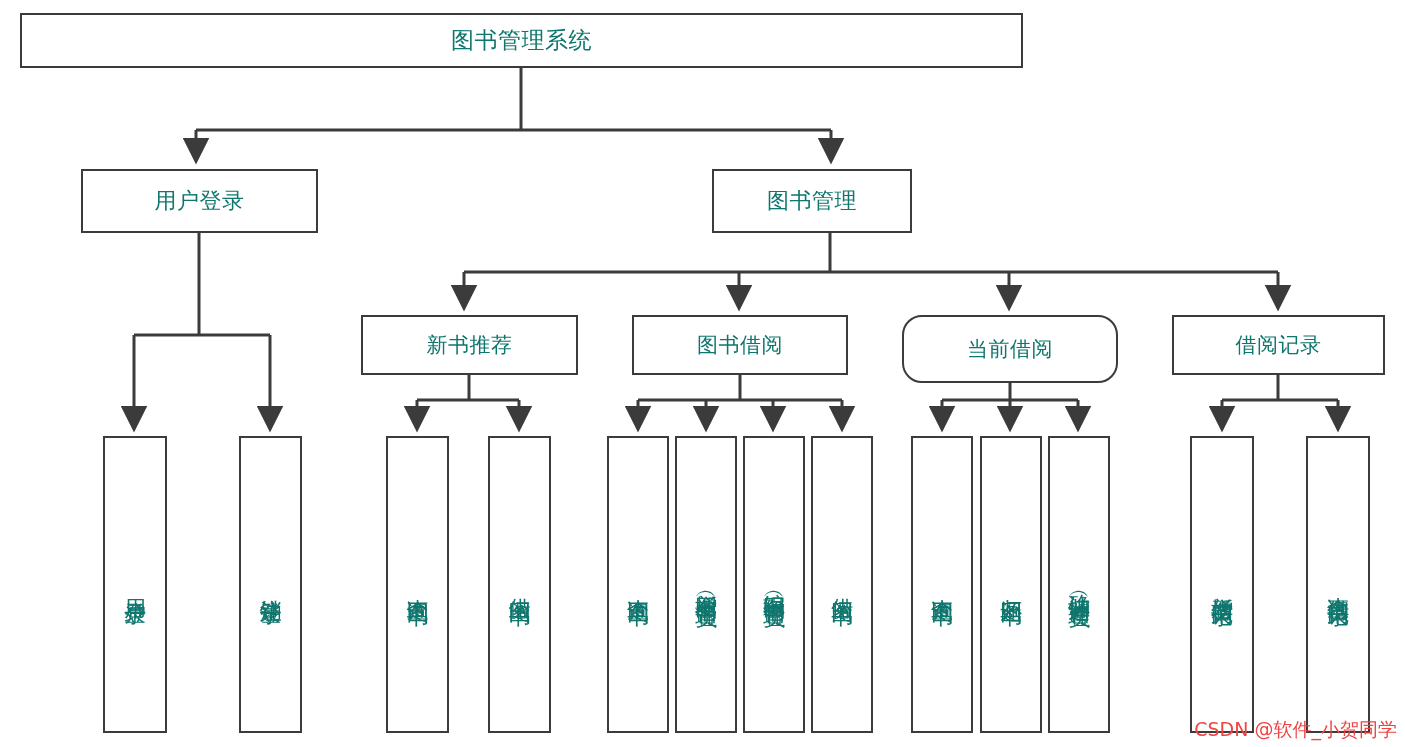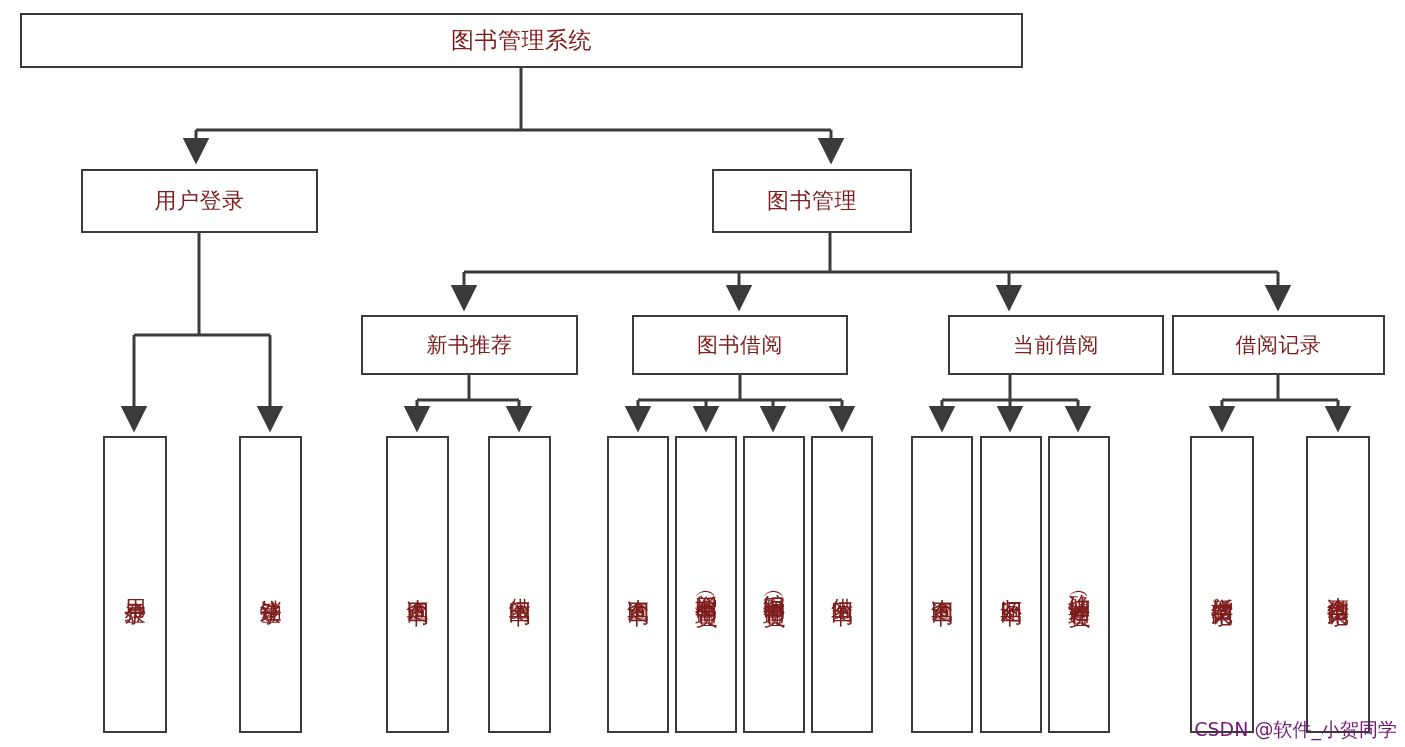--- a/index.html
+++ b/index.html
@@ -25,21 +25,21 @@
     height: 747px;
   }
   .node {
     position: absolute;
     box-sizing: border-box;
     border: 2px solid #3b3b3b;
     background: #ffffff;
     display: flex;
     align-items: center;
     justify-content: center;
-    color: #7f1d1d;
+    color: #0f766e;
     z-index: 2;
   }
   .node .lbl {
     display: block;
     text-align: center;
     line-height: 1.18;
     letter-spacing: 0.5px;
   }
   .node.root .lbl { font-size: 23px; }
   .node.lvl2 .lbl { font-size: 22px; }
@@ -55,21 +55,21 @@
     line-height: 1.02;
     letter-spacing: 2px;
     white-space: nowrap;
     max-height: 280px;
   }
   .watermark {
     position: absolute;
     right: 8px;
     bottom: 4px;
     font-size: 19px;
-    color: #701a75;
+    color: #ef4444;
     z-index: 5;
     white-space: nowrap;
     font-family: "DejaVu Sans", sans-serif;
   }
 </style>
 </head>
 <body>
 
 <div id="canvas">
 
@@ -133,21 +133,21 @@
   <div class="node lvl2" style="left:712px; top:169px; width:200px; height:64px;">
     <span class="lbl">图书管理</span>
   </div>
 
   <div class="node lvl3" style="left:361px; top:315px; width:217px; height:60px;">
     <span class="lbl">新书推荐</span>
   </div>
   <div class="node lvl3" style="left:632px; top:315px; width:216px; height:60px;">
     <span class="lbl">图书借阅</span>
   </div>
-  <div class="node lvl3" style="left:948px; top:315px; width:216px; height:60px;">
+  <div class="node lvl3" style="left:902px; top:315px; width:216px; height:68px;border-radius:20px;">
     <span class="lbl">当前借阅</span>
   </div>
   <div class="node lvl3" style="left:1172px; top:315px; width:213px; height:60px;justify-content:center;">
     <span class="lbl">借阅记录</span>
   </div>
 
   <div class="node leaf" style="left:103px; top:436px; width:64px; height:297px;">
     <span class="lbl">用户登录</span>
   </div>
   <div class="node leaf" style="left:239px; top:436px; width:63px; height:297px;">

